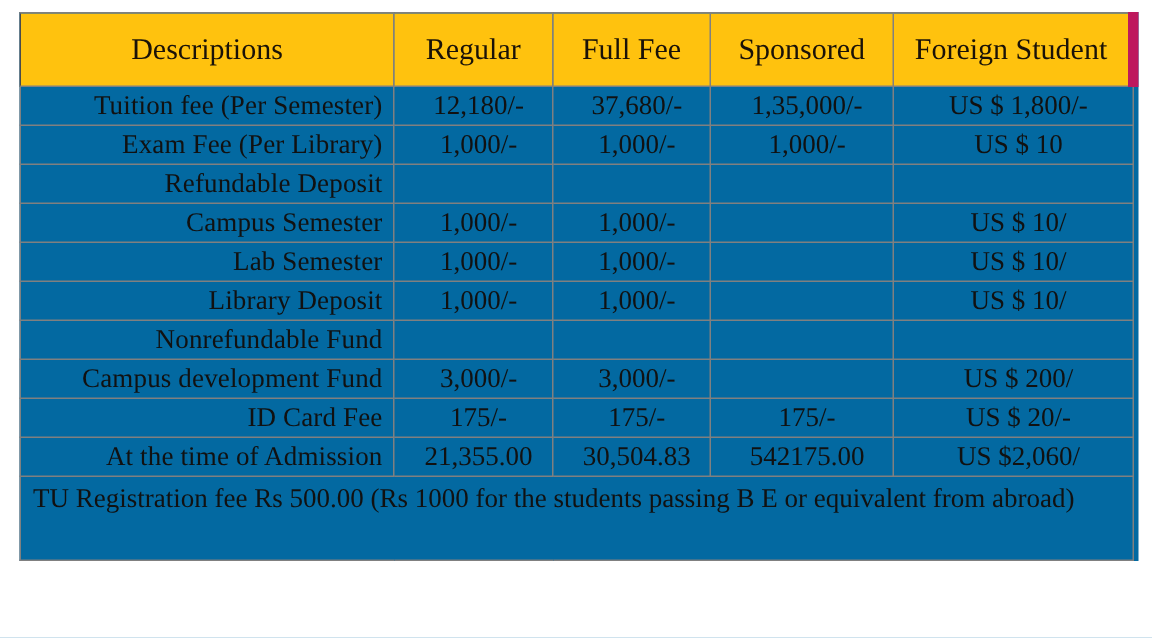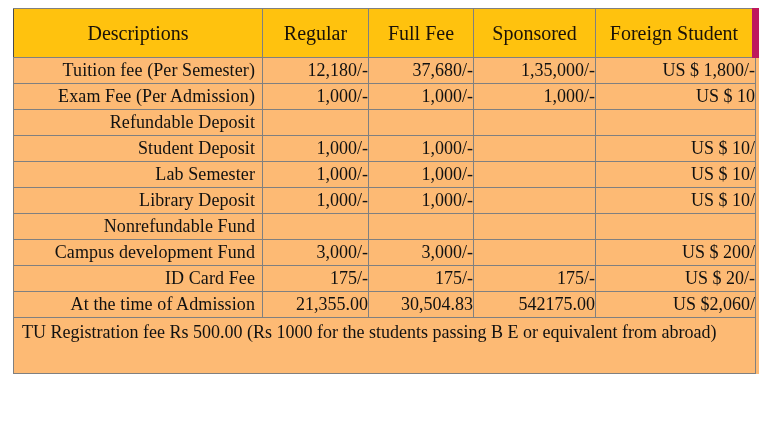--- a/index.html
+++ b/index.html
@@ -19,21 +19,21 @@
     height: 425px;
     background: #ffffff;
   }
   .fee-table {
     position: absolute;
     left: 13px;
     top: 8px;
     width: 742px;
     border-collapse: collapse;
     table-layout: fixed;
-    background: #fdba74;
+    background: #0369a1;
   }
   .fee-table td, .fee-table th {
     border: 1px solid #808080;
     padding: 0;
     vertical-align: middle;
     font-weight: normal;
   }
   
   col.c-desc { width: 249px; }
   col.c-reg  { width: 106px; }
@@ -58,21 +58,21 @@
   tbody tr { height: 26px; }
   td.desc {
     text-align: right;
     padding-right: 7px;
     font-size: 18px;
     color: #111111;
     white-space: nowrap;
     letter-spacing: 0.1px;
   }
   td.val {
-    text-align: right;
+    text-align: center;
     padding-left: 7px;
     font-size: 18px;
     color: #111111;
     white-space: nowrap;
   }
   td.note {
     text-align: justify;
     text-align-last: left;
     padding: 2px 8px 5px 8px;
     font-size: 18px;
@@ -107,35 +107,35 @@
     </thead>
     <tbody>
       <tr>
         <td class="desc">Tuition fee (Per Semester)</td>
         <td class="val">12,180/-</td>
         <td class="val">37,680/-</td>
         <td class="val">1,35,000/-</td>
         <td class="val">US $ 1,800/-</td>
       </tr>
       <tr>
-        <td class="desc">Exam Fee (Per Admission)</td>
+        <td class="desc">Exam Fee (Per Library)</td>
         <td class="val">1,000/-</td>
         <td class="val">1,000/-</td>
         <td class="val">1,000/-</td>
         <td class="val">US $ 10</td>
       </tr>
       <tr>
         <td class="desc">Refundable Deposit</td>
         <td class="val"></td>
         <td class="val"></td>
         <td class="val"></td>
         <td class="val"></td>
       </tr>
       <tr>
-        <td class="desc">Student Deposit</td>
+        <td class="desc">Campus Semester</td>
         <td class="val">1,000/-</td>
         <td class="val">1,000/-</td>
         <td class="val"></td>
         <td class="val">US $ 10/</td>
       </tr>
       <tr>
         <td class="desc">Lab Semester</td>
         <td class="val">1,000/-</td>
         <td class="val">1,000/-</td>
         <td class="val"></td>

